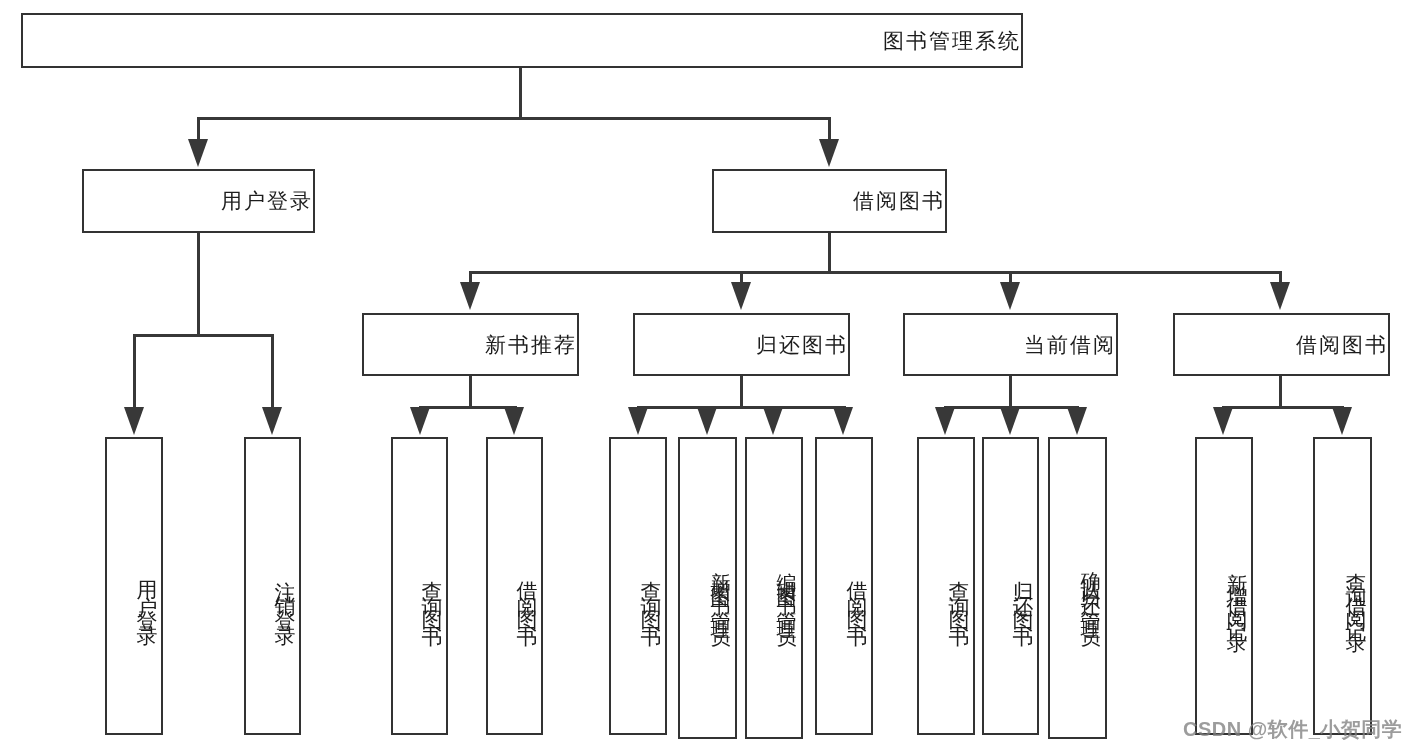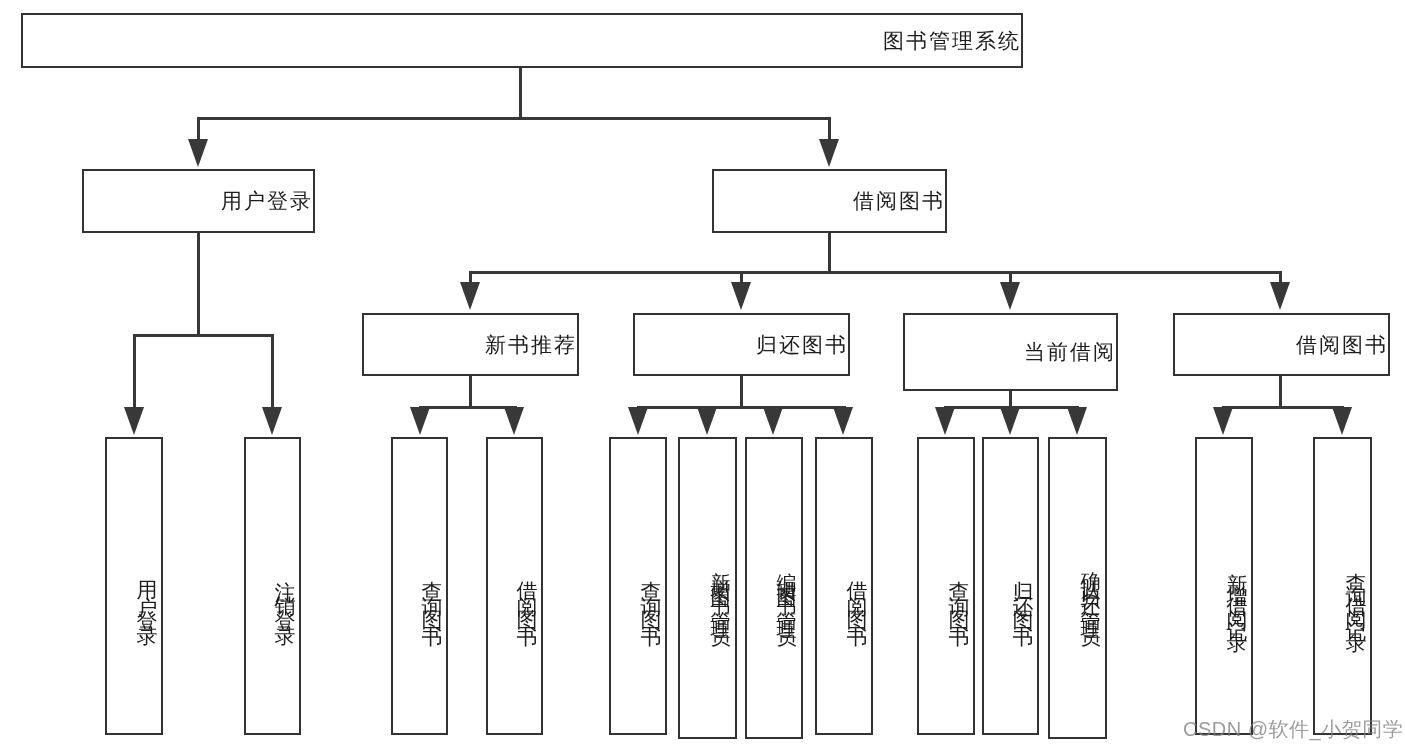--- a/index.html
+++ b/index.html
@@ -19,21 +19,21 @@
   .node.v.mid .label{letter-spacing:12px;margin-bottom:-12px;}
   .node.v.long .label{letter-spacing:8px;margin-bottom:-8px;font-size:20px;}
   .line{position:absolute;background:#383838;}
   .arrow{
     position:absolute;width:0;height:0;
     border-left:10px solid transparent;border-right:10px solid transparent;
     border-top:28px solid #383838;
   }
   .watermark{
     position:absolute;left:1183px;top:716px;z-index:10;
-    font-size:20px;letter-spacing:0.5px;color:rgba(128,128,128,0.78);white-space:nowrap;
+    font-size:20px;letter-spacing:0.5px;color:rgba(128,128,128,0.78);white-space:nowrap;font-weight:bold;
   }
 </style>
 </head>
 <body>
 
 <div id="stage">
   <div class="watermark">CSDN @软件_小贺同学</div>
 <div class="line" style="left: 519px; top: 68px; width: 3px; height: 52px;"></div>
     <div class="line" style="left: 197px; top: 117px; width: 634px; height: 3px;"></div>
     <div class="line" style="left: 197px; top: 118px; width: 3px; height: 28px;"></div>
@@ -94,21 +94,21 @@
     </div>
     <div class="node h" style="left: 712px; top: 169px; width: 235px; height: 64px;">
       <span class="label">借阅图书</span>
     </div>
     <div class="node h" style="left: 362px; top: 313px; width: 217px; height: 63px;">
       <span class="label">新书推荐</span>
     </div>
     <div class="node h" style="left: 633px; top: 313px; width: 217px; height: 63px;">
       <span class="label">归还图书</span>
     </div>
-    <div class="node h" style="left: 903px; top: 313px; width: 215px; height: 78px;">
+    <div class="node h" style="left: 903px; top: 313px; width: 215px; height: 63px;">
       <span class="label">当前借阅</span>
     </div>
     <div class="node h" style="left: 1173px; top: 313px; width: 217px; height: 63px;">
       <span class="label">借阅图书</span>
     </div>
     <div class="node v" style="left: 105px; top: 437px; width: 58px; height: 298px;">
       <span class="label">用户登录</span>
     </div>
     <div class="node v" style="left: 244px; top: 437px; width: 57px; height: 298px;">
       <span class="label">注销登录</span>

